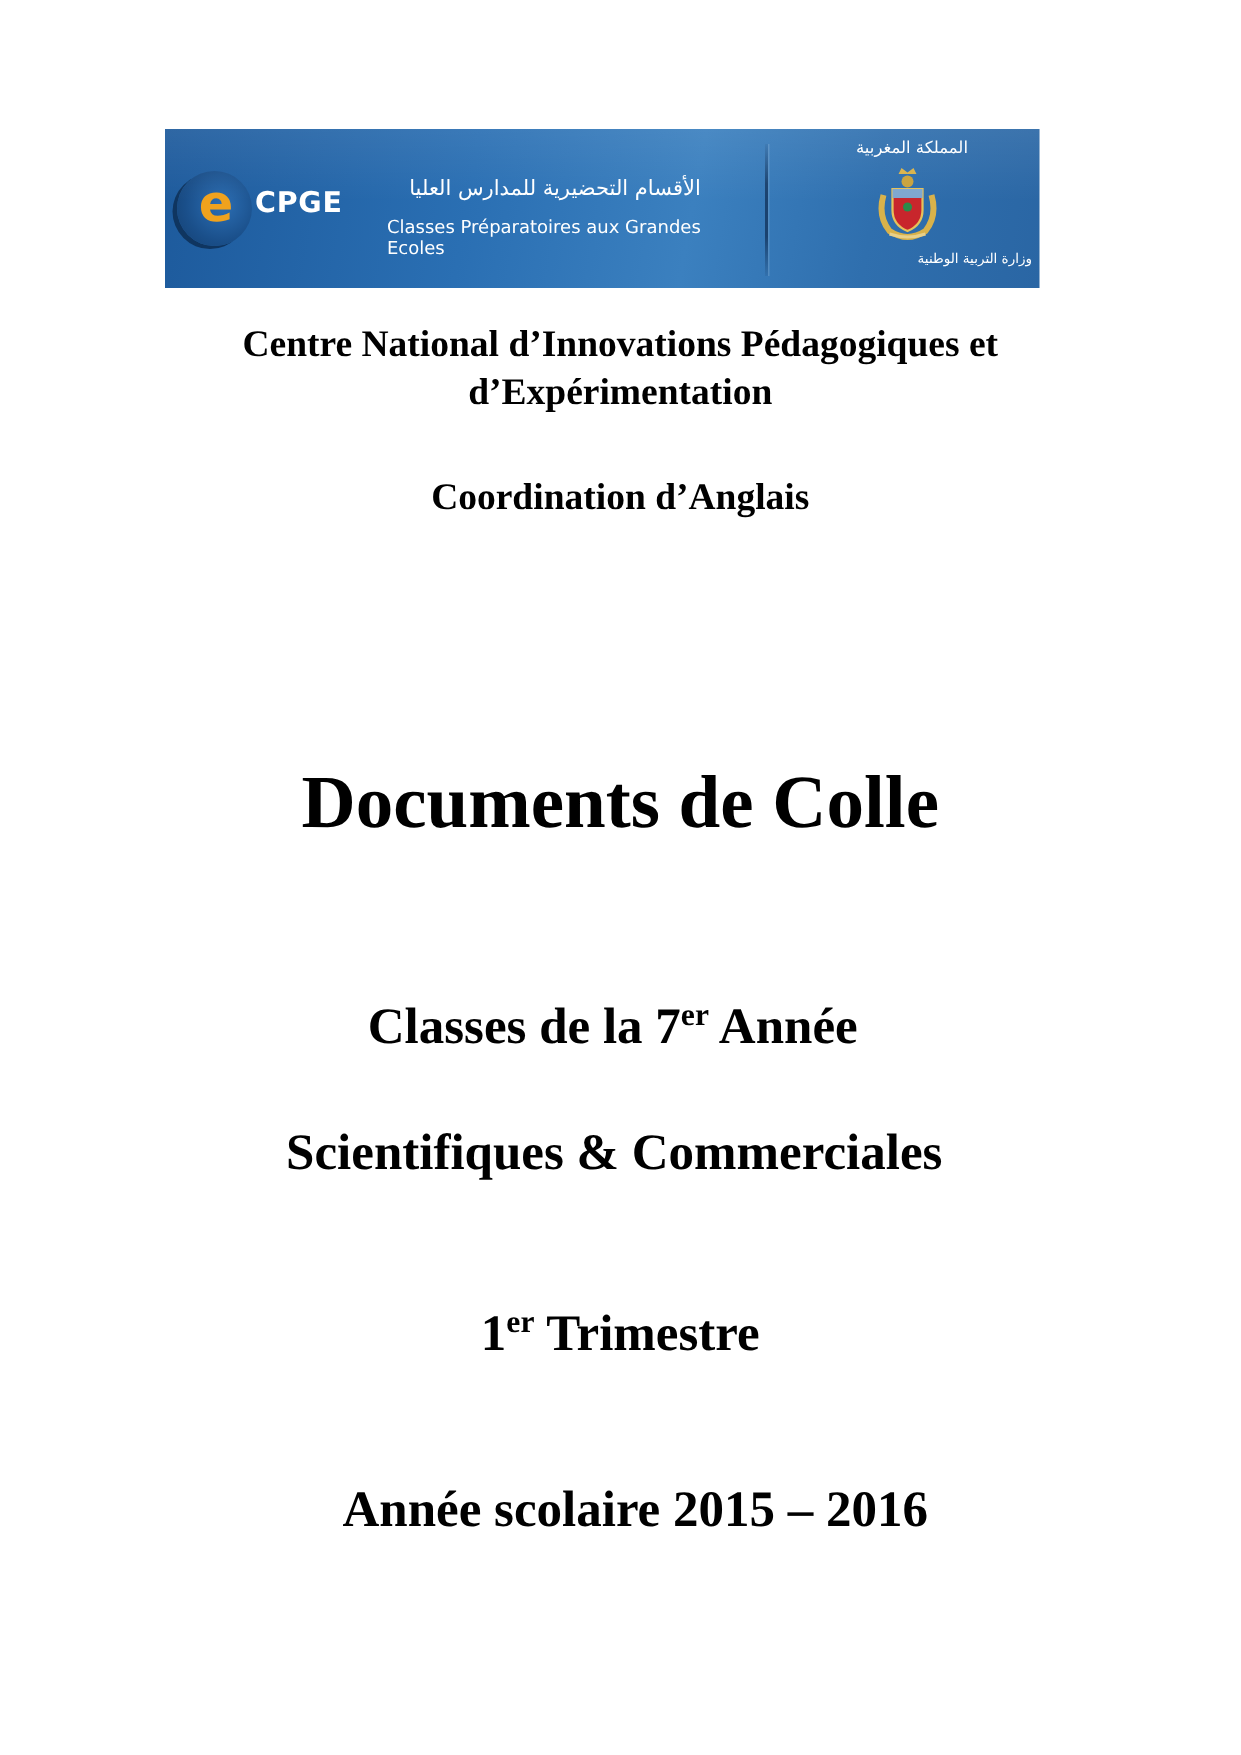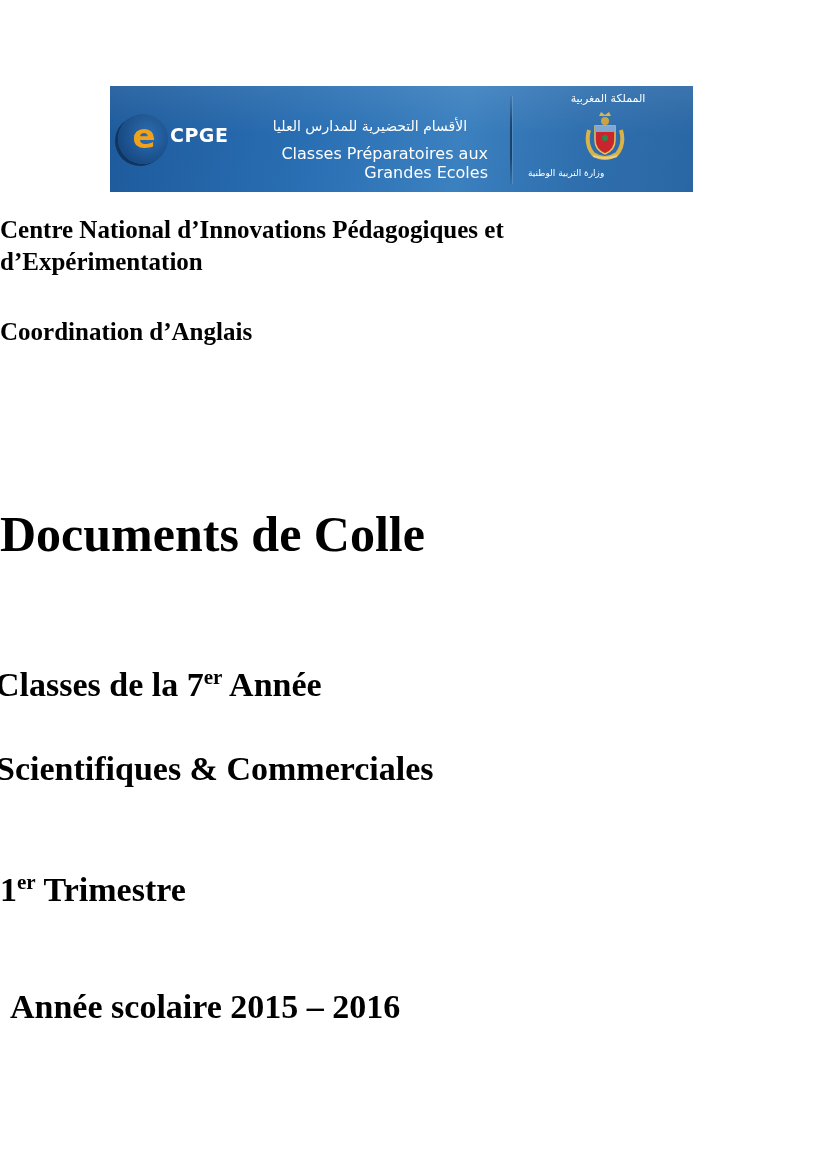--- a/index.html
+++ b/index.html
@@ -28,38 +28,38 @@
     }
     .logo-text {
       position: absolute; left: 54px; top: 14px; font-family: "DejaVu Sans", sans-serif;
       font-size: 19px; font-weight: bold; color: #ffffff; letter-spacing: 0.5px;
     }
     .ar-title {
       position: absolute; left: 150px; top: 32px; width: 220px; text-align: center;
       font-family: "DejaVu Sans", sans-serif; font-size: 14px; color: #ffffff; direction: rtl;
     }
     .fr-title {
-      position: absolute; left: 148px; top: 58px; width: 230px; text-align: right;
-      font-family: "DejaVu Sans", sans-serif; font-size: 16px; color: #ffffff;
+      position: absolute; left: 148px; top: 58px; width: 230px; text-align: left;
+      font-family: "DejaVu Sans", sans-serif; font-size: 12px; color: #ffffff;
     }
     .divider {
       position: absolute; left: 400px; top: 10px; width: 2px; height: 88px;
       background: linear-gradient(180deg, rgba(20,50,90,0.1), #1a426f 30%, #1a426f 70%, rgba(20,50,90,0.1));
       box-shadow: 1px 0 0 rgba(255,255,255,0.15);
     }
     .kingdom {
       position: absolute; left: 418px; top: 6px; width: 160px; text-align: center;
       font-family: "DejaVu Sans", sans-serif; font-size: 11px; color: #ffffff; direction: rtl;
     }
     .emblem { position: absolute; left: 473px; top: 24px; width: 44px; height: 52px; }
     .ministry {
-      position: absolute; left: 418px; top: 82px; width: 160px; text-align: left;
+      position: absolute; left: 418px; top: 82px; width: 160px; text-align: right;
       font-family: "DejaVu Sans", sans-serif; font-size: 9px; color: #ffffff; direction: rtl;
     }
-    .line { position: absolute; left: 0; width: 827px; font-weight: bold; }
+    .line { position: absolute; left: 0; width: 827px; text-align: center; font-weight: bold; }
     .l-center1 { top: 216px; font-size: 25px; left: 0; width: 827px; padding-left: 0; }
     .l-center2 { top: 248px; font-size: 25px; }
     .l-coord { top: 318px; font-size: 25px; }
     .l-title { top: 505px; font-size: 50px; }
     .l-classes { top: 666px; font-size: 34px; left: -5px; }
     .l-sci { top: 750px; font-size: 34px; left: -4px; }
     .l-trim { top: 871px; font-size: 34px; }
     .l-year { top: 988px; font-size: 34px; left: 10px; }
     sup { font-size: 0.62em; vertical-align: 0; position: relative; top: -0.55em; margin-top: 16px; }
   </style>

